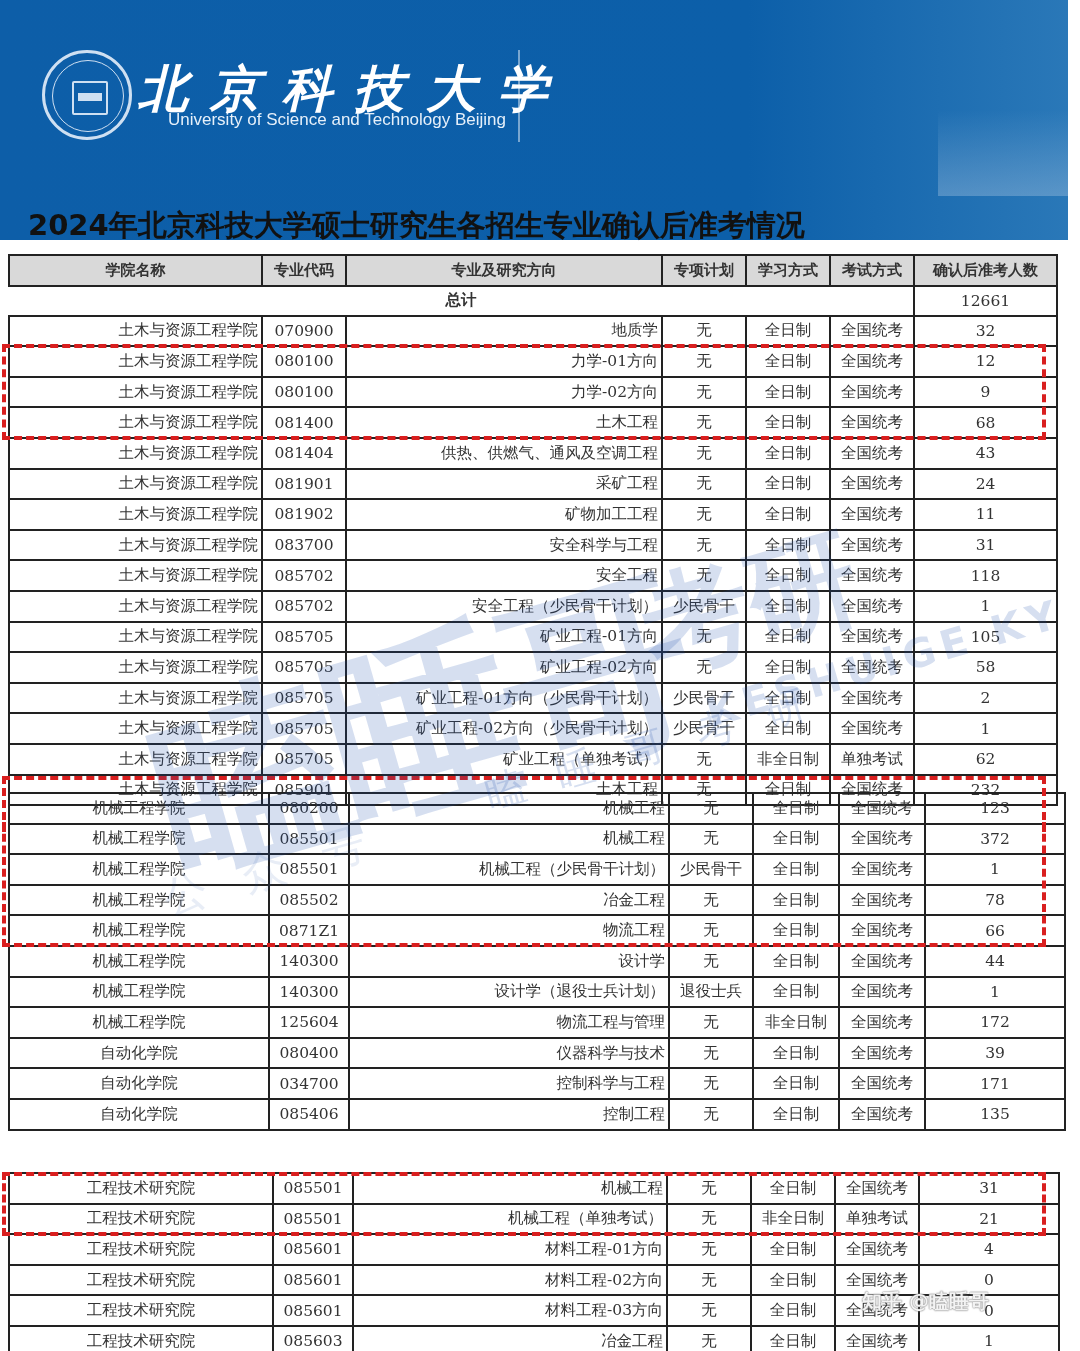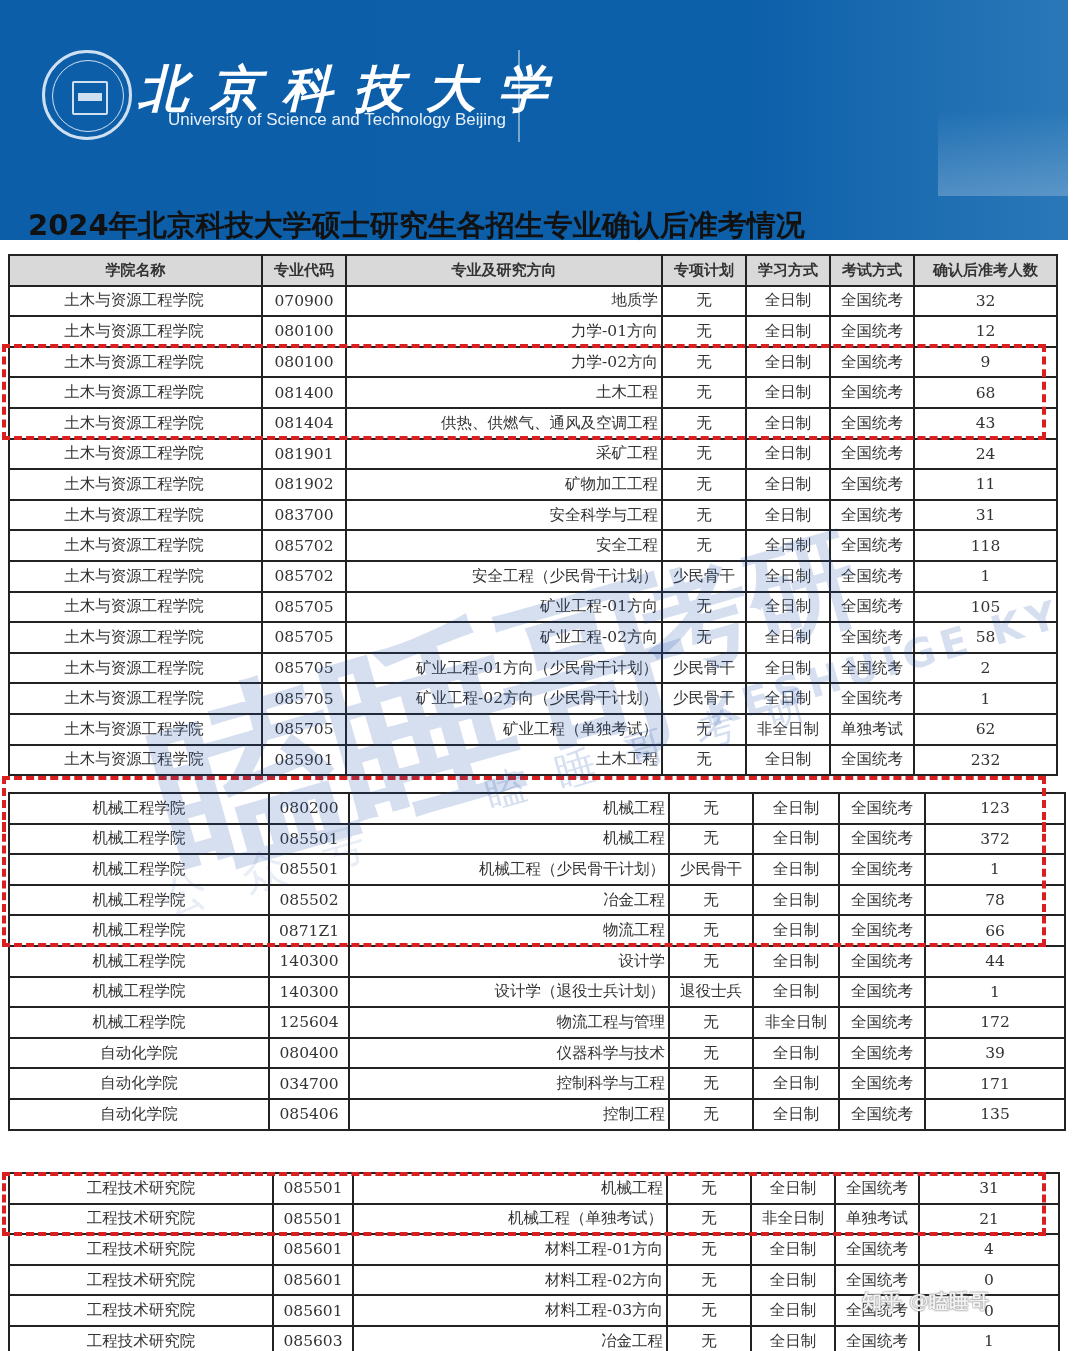--- a/index.html
+++ b/index.html
@@ -14,21 +14,21 @@
   .uni-en { position: absolute; left: 140px; top: 110px; color: #e6f0fa; font-family: "Liberation Sans", sans-serif; font-size: 17px; margin-left: 28px; }
   .divider { position: absolute; left: 518px; top: 50px; width: 2px; height: 92px; background: rgba(255,255,255,0.45); }
   .site-name { position: absolute; left: 552px; top: 62px; color: #ffffff; font-family: "DejaVu Sans", sans-serif; font-size: 52px; font-weight: bold; letter-spacing: 3px; }
 
   .doc-title { position: absolute; left: 28px; top: 206px; font-family: "DejaVu Sans", sans-serif; font-size: 29px; font-weight: bold; color: #111; letter-spacing: 0px; }
 
   table { border-collapse: collapse; position: absolute; table-layout: fixed; font-size: 15.5px; color: #333; margin-left: 8px; }
   td, th { border: 2px solid #222; height: 30.6px; text-align: center; white-space: nowrap; overflow: hidden; padding: 0 3px; font-weight: normal; }
   th { background: #d9d9d9; font-family: "DejaVu Sans", sans-serif; font-size: 15px; font-weight: bold; color: #333; }
   td.maj { text-align: right; padding-left: 4px; }
-  td.college1 { text-align: center; padding-left: 0; }
+  td.college1 { text-align: right; padding-left: 0; }
   .t1 { left: 0; top: 254px; width: 1048px; }
   .t2 { left: 0; top: 792px; width: 1056px; }
   .t3 { left: 0; top: 1172px; width: 1050px; }
   .t2 td { border-top-color: #222; }
   .total-row td { height: 30px; }
 
   .dash { position: absolute; border: 4px dashed #d91f1f; pointer-events: none; }
   .wm { position: absolute; color: rgba(30,80,170,0.18); font-family: "DejaVu Sans", sans-serif; font-weight: bold; pointer-events: none; }
   .zhihu { position: absolute; left: 862px; top: 1288px; color: rgba(255,255,255,0.9); font-family: "DejaVu Sans", sans-serif; font-size: 20px; font-weight: bold; text-shadow: 0 0 2px #888, 0 0 1px #666; }
 </style>
@@ -62,20 +62,24 @@
       <th>学院名称</th>
       <th>专业代码</th>
       <th>专业及研究方向</th>
       <th>专项计划</th>
       <th>学习方式</th>
       <th>考试方式</th>
       <th>确认后准考人数</th>
     </tr>
   </thead>
   <tbody id="tb1">
+    <tr class="total-row">
+      <td colspan="6" style="border-left:none;border-right:2px solid #222;font-family:'DejaVu Sans',sans-serif;font-weight:bold;">总计</td>
+      <td>12661</td>
+    </tr>
   <tr>
         <td class="college1">土木与资源工程学院</td>
         <td>070900</td>
         <td class="maj">地质学</td>
         <td>无</td>
         <td>全日制</td>
         <td>全国统考</td>
         <td>32</td>
       </tr>
       <tr>

